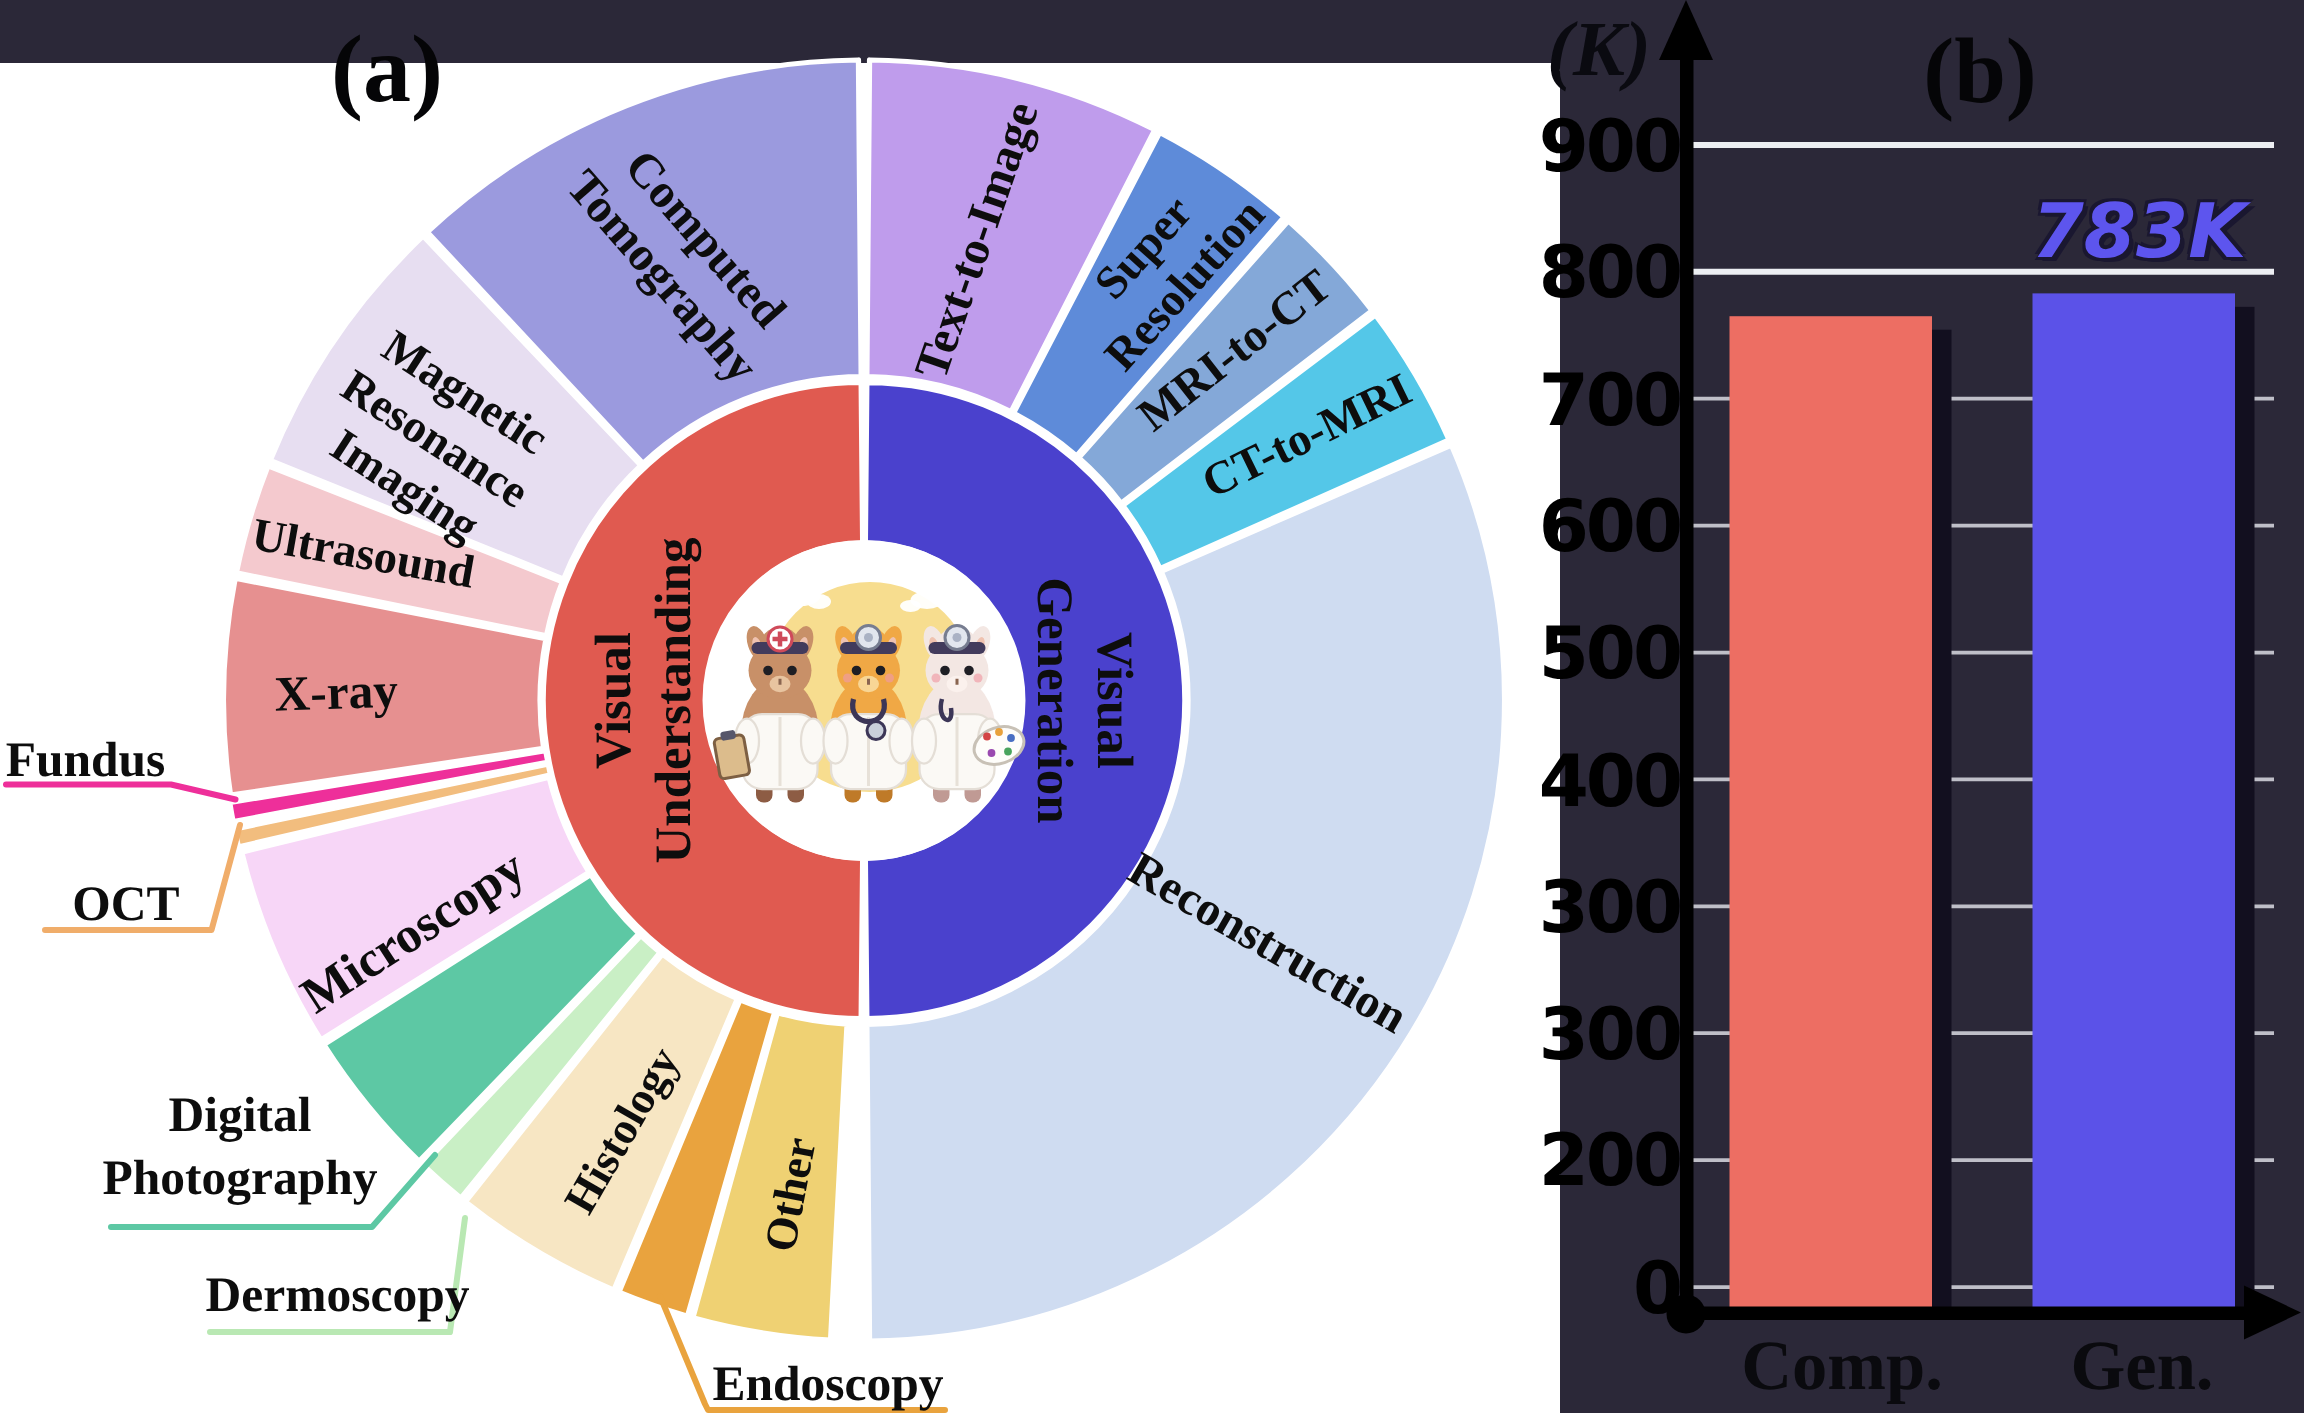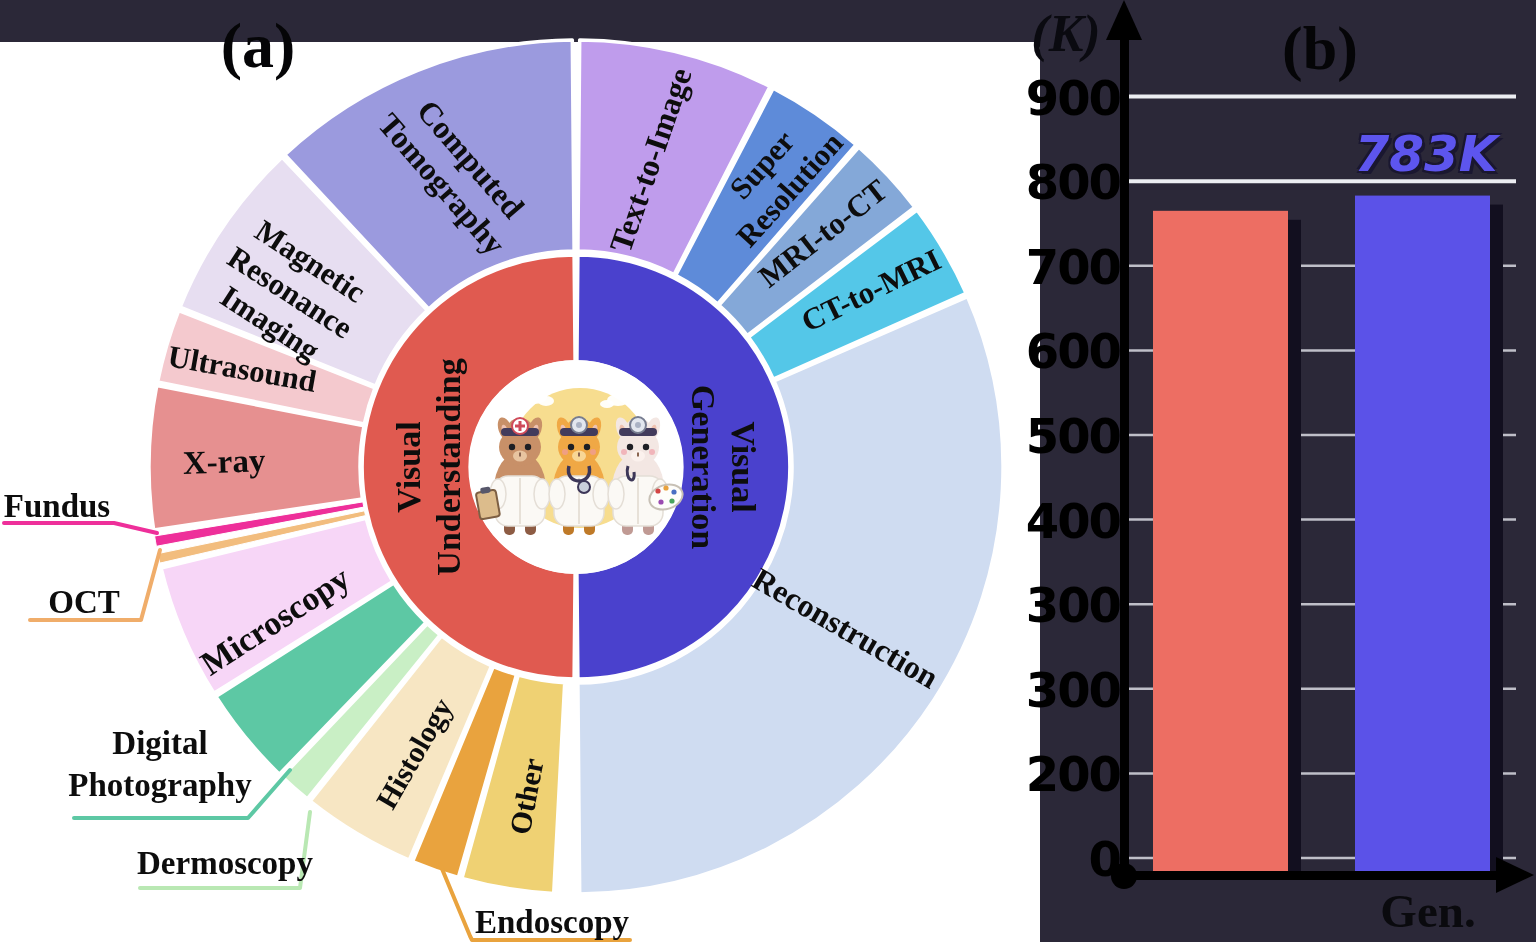--- a/index.html
+++ b/index.html
@@ -203,14 +203,15 @@
   <div class="ytick" style="top:324px">600</div>
   <div class="ytick" style="top:409px">500</div>
   <div class="ytick" style="top:494px">400</div>
   <div class="ytick" style="top:578px">300</div>
   <div class="ytick" style="top:663px">300</div>
   <div class="ytick" style="top:747px">200</div>
   <div class="ytick" style="top:832px">0</div>
 
   <div class="val" style="left: 1316px; top: 125px; color: rgb(93, 85, 238);">783K</div>
 
+  <div class="cat" style="left:1118px;top:884px">Comp.</div>
   <div class="cat" style="left:1318px;top:884px">Gen.</div>
 </div>
 
 </body></html>

